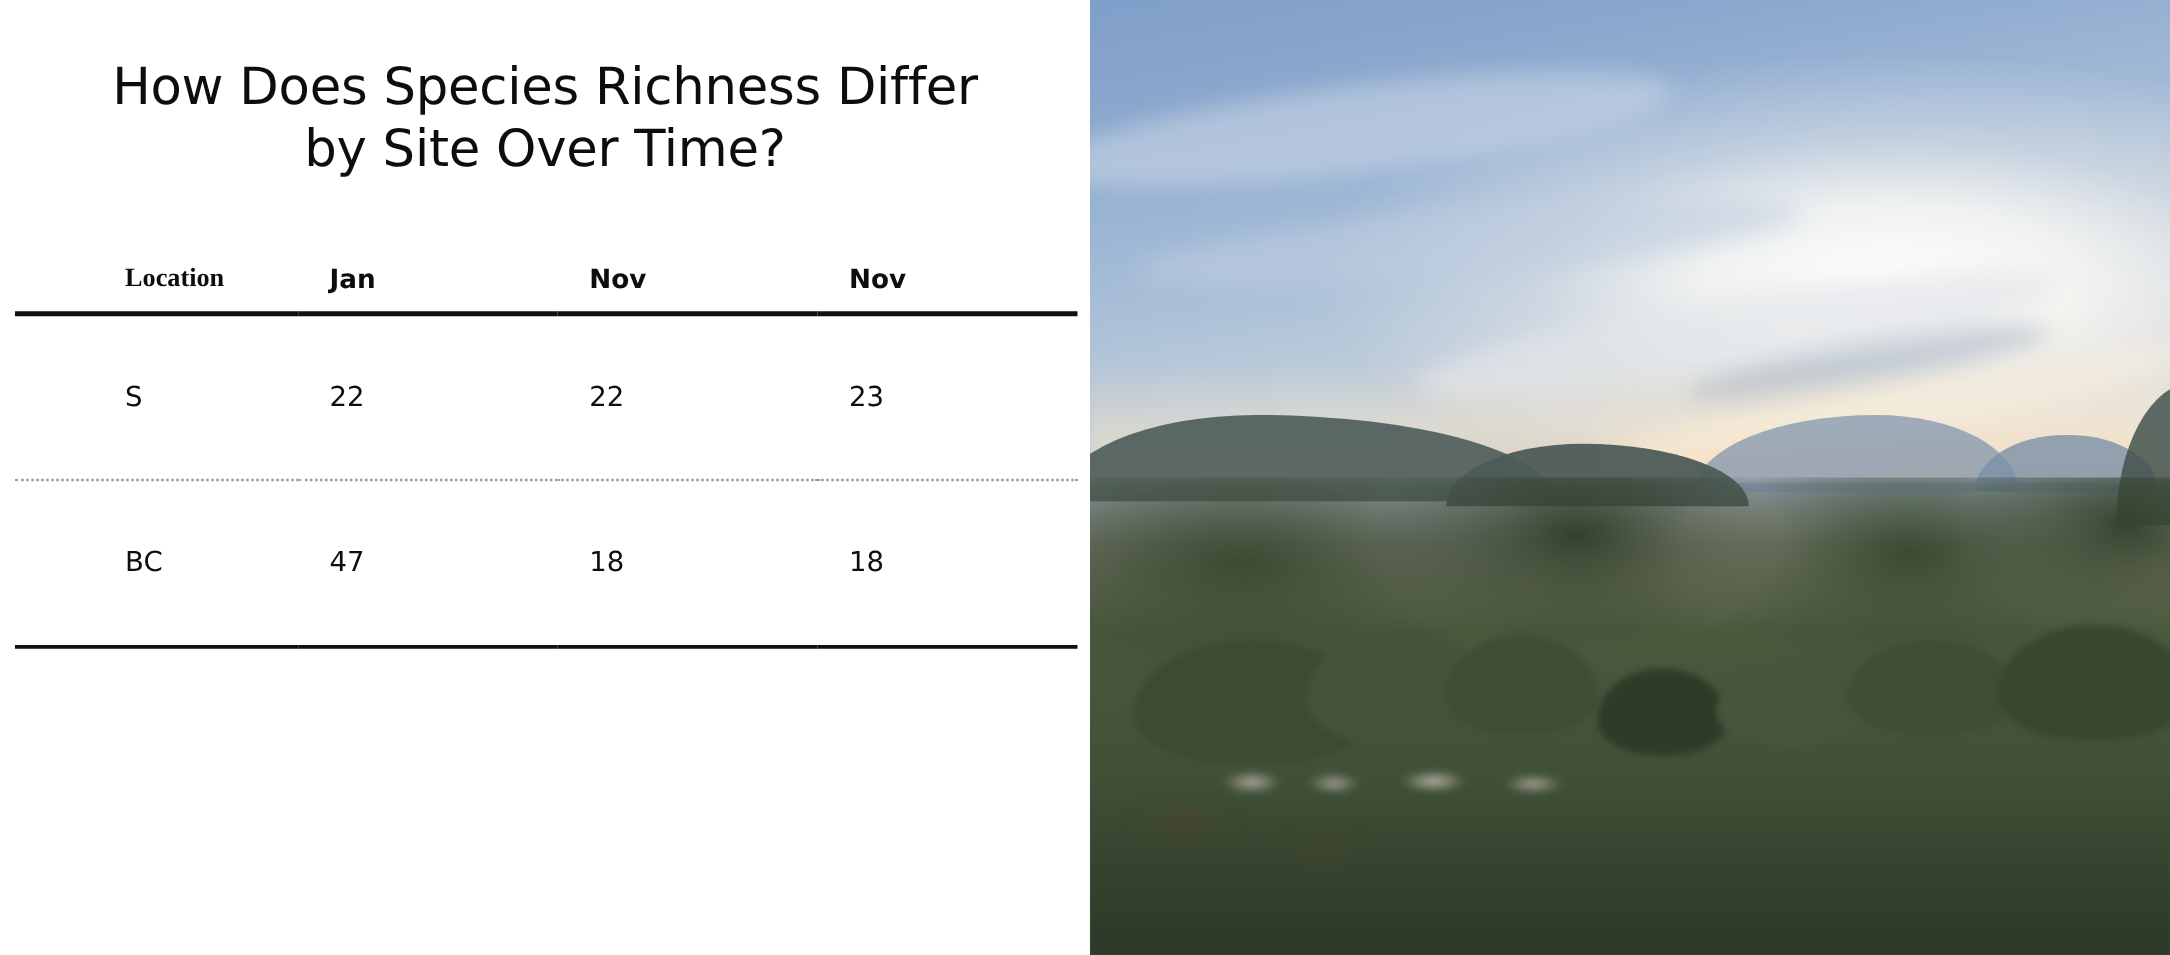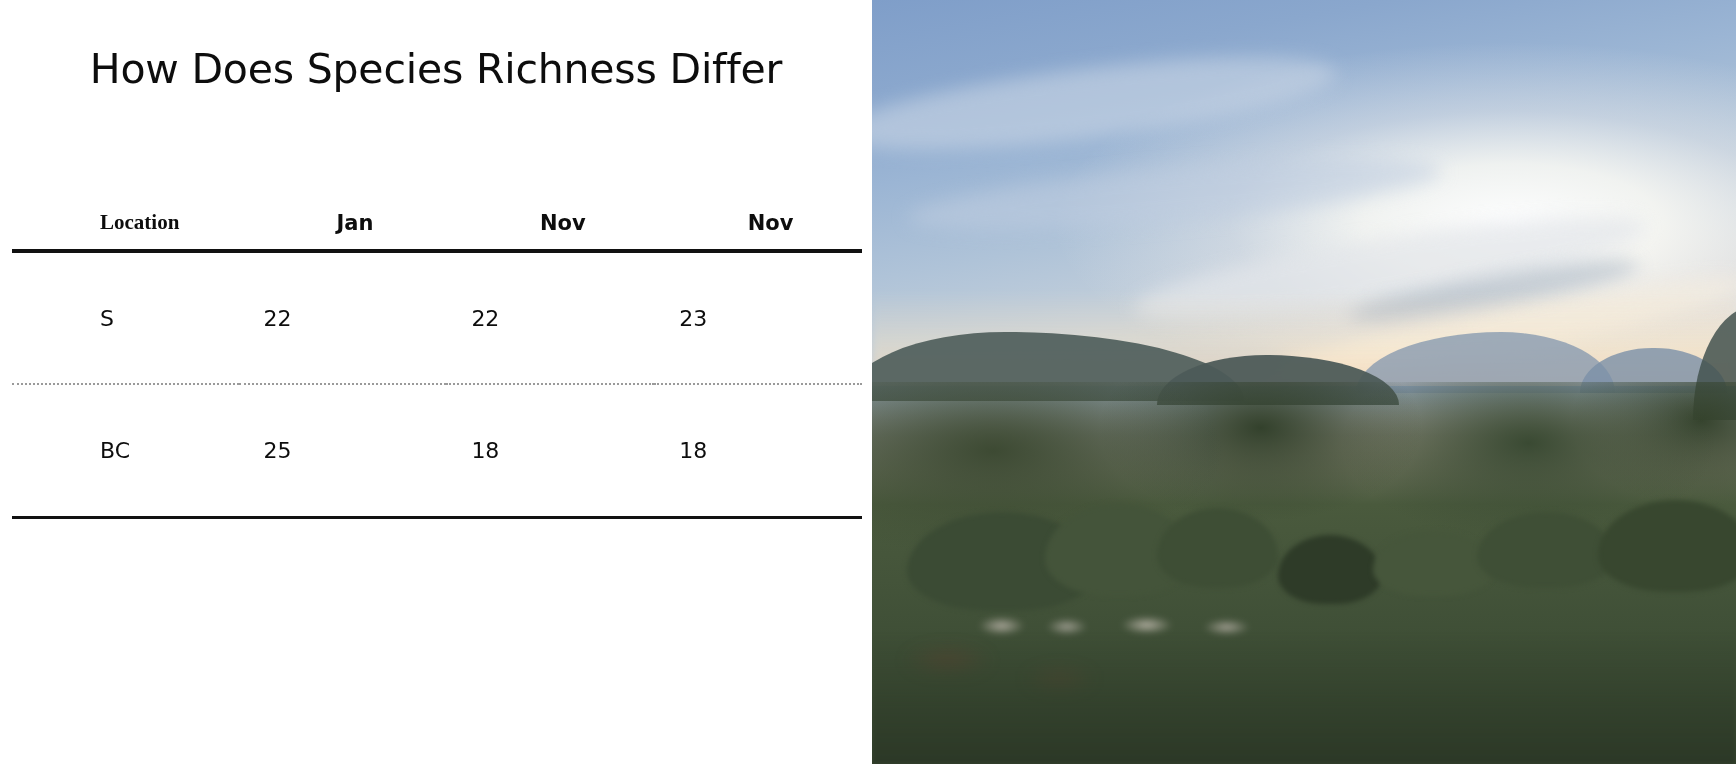--- a/index.html
+++ b/index.html
@@ -59,21 +59,21 @@
   .data-table thead th {
     font-size: 21px;
     font-weight: 700;
     color: #0d0d0d;
     text-align: left;
     padding: 0 0 14px 0;
     vertical-align: bottom;
     white-space: nowrap;
   }
   .data-table thead th.h-loc { padding-left: 88px; font-family: Liberation Serif, serif; }
-  .data-table thead th.h-m   { padding-left: 25px; text-align: center; }
+  .data-table thead th.h-m   { padding-left: 25px; }
 
   .data-table thead tr {
     border-bottom: 4px solid #111111;
   }
 
   .data-table tbody td {
     font-size: 22px;
     font-weight: 400;
     color: #0d0d0d;
     text-align: left;
@@ -308,20 +308,21 @@
 </style>
 </head>
 <body>
 
 <div class="slide">
 
   <div class="content-panel">
 
     <div class="slide-title">
       <span class="line">How Does Species Richness Differ</span>
+      <span class="line">by Site Over Time?</span>
     </div>
 
     <table class="data-table">
       <colgroup>
         <col class="col-loc">
         <col class="col-m">
         <col class="col-m">
         <col class="col-m">
       </colgroup>
       <thead>
@@ -334,21 +335,21 @@
       </thead>
       <tbody>
         <tr>
           <td class="c-loc">S</td>
           <td class="c-m">22</td>
           <td class="c-m">22</td>
           <td class="c-m">23</td>
         </tr>
         <tr>
           <td class="c-loc">BC</td>
-          <td class="c-m">25</td>
+          <td class="c-m">47</td>
           <td class="c-m">18</td>
           <td class="c-m">18</td>
         </tr>
       </tbody>
     </table>
 
   </div>
 
   <div class="photo-panel">
     <div class="photo">

